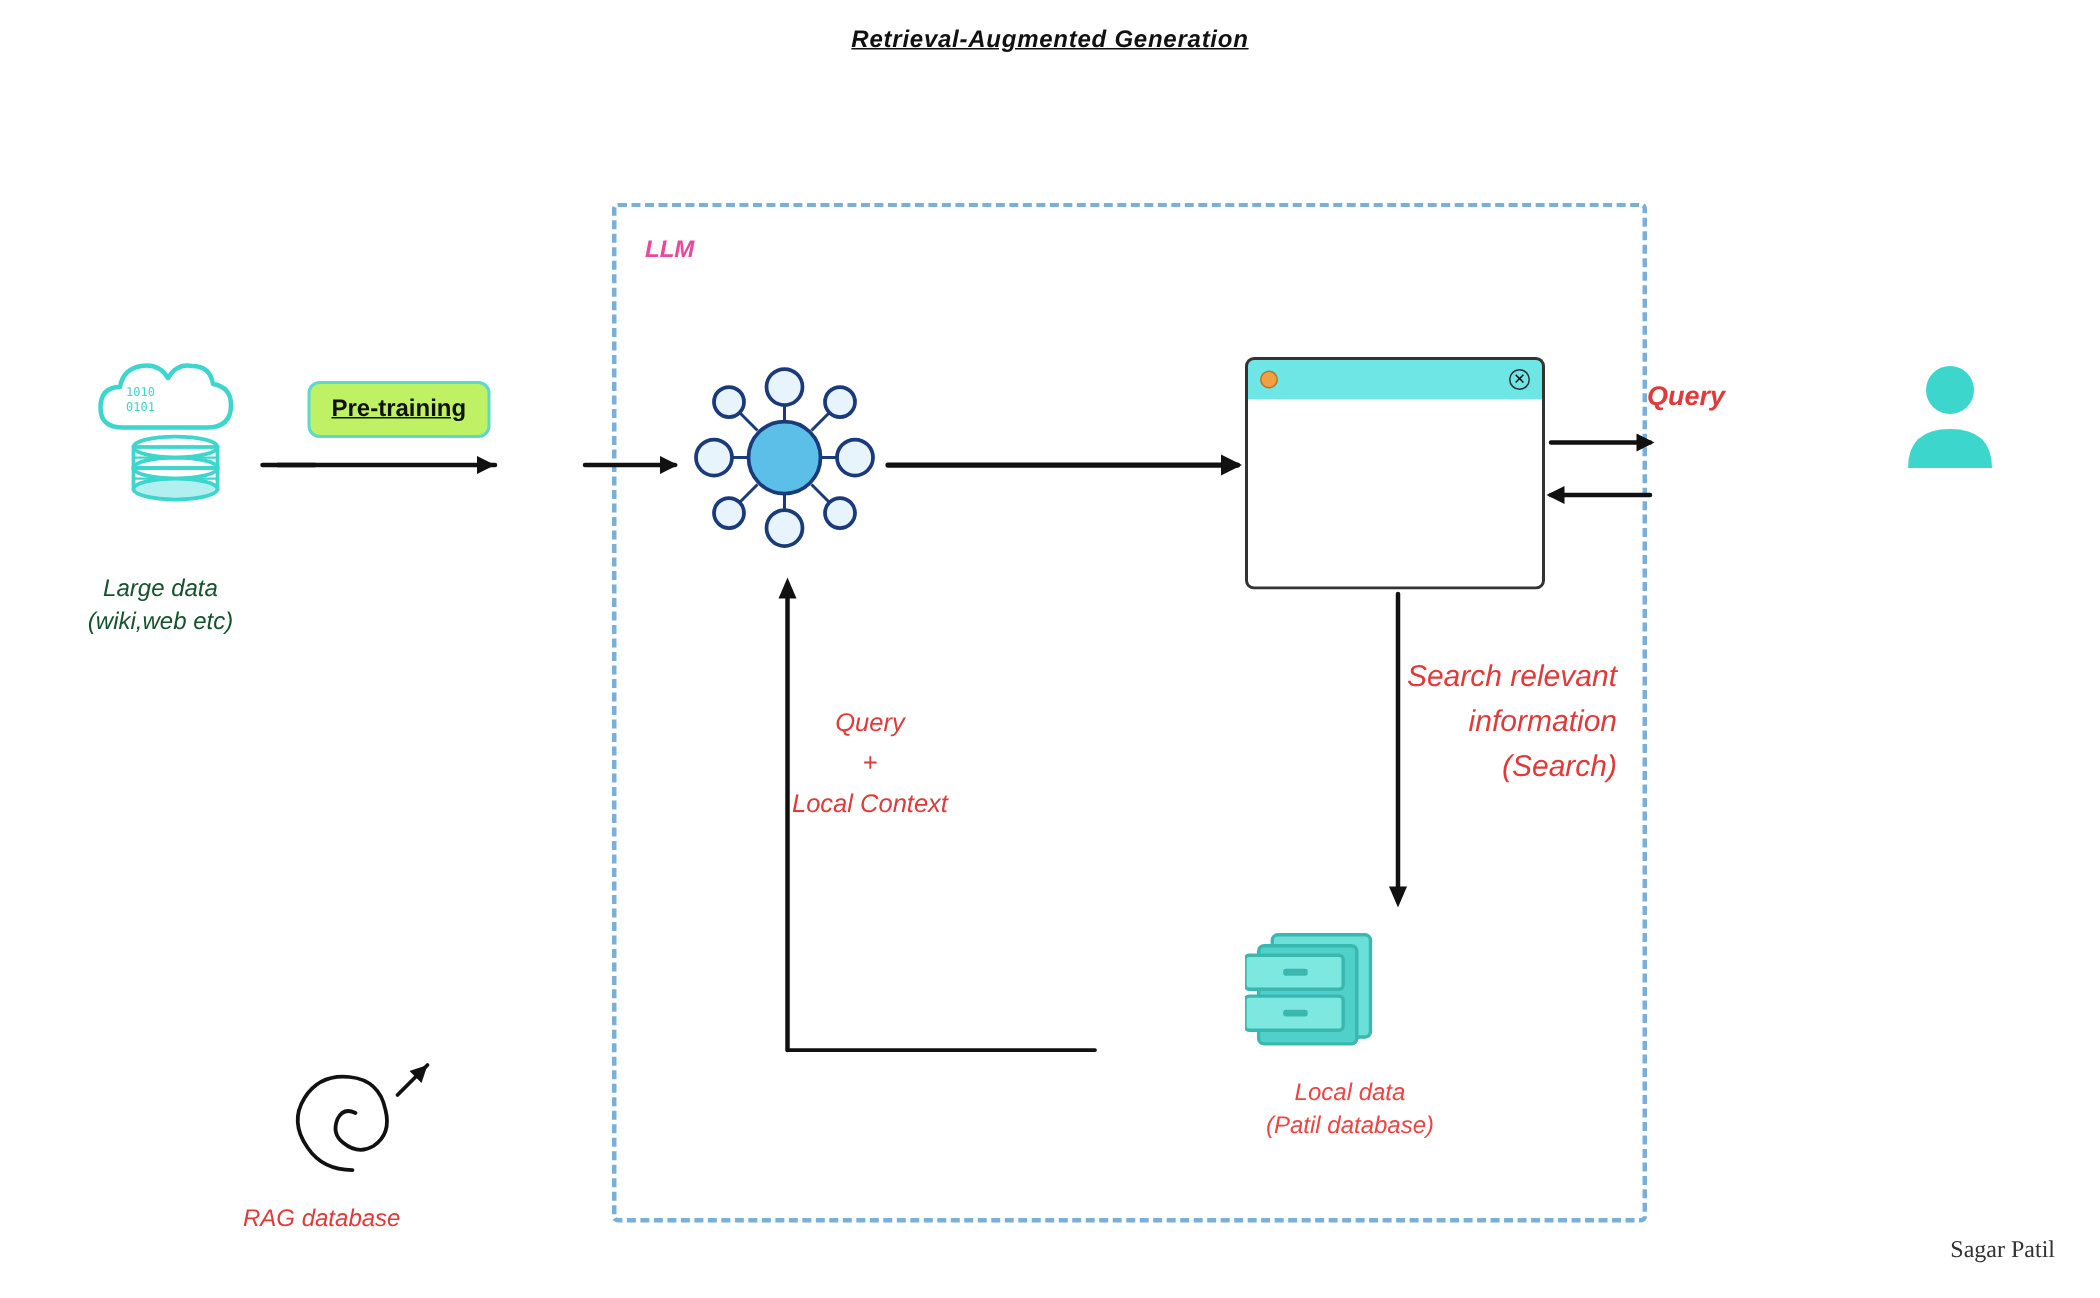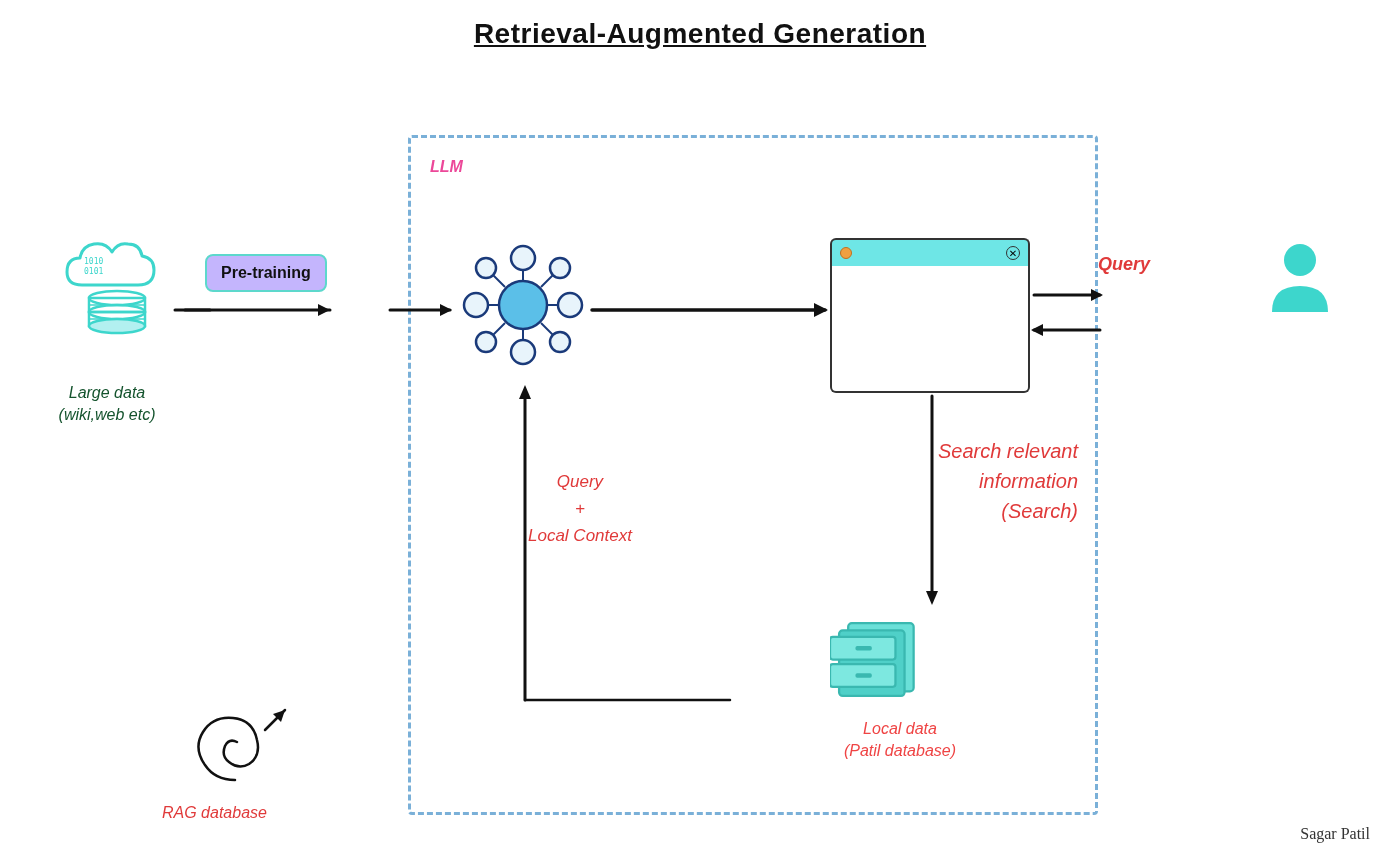--- a/index.html
+++ b/index.html
@@ -8,26 +8,27 @@
       font-family: 'Segoe UI', Arial, sans-serif;
       width: 1400px;
       height: 865px;
       overflow: hidden;
       position: relative;
     }
 
     .page-title {
       text-align: center;
       padding-top: 18px;
-      font-size: 28px;
+      font-size: 16px;
       font-weight: 700;
       text-decoration: underline;
       font-family: 'Segoe UI', cursive, sans-serif;
       letter-spacing: 0.5px;
       color: #111;
+      font-style: italic;
     }
 
     
     .llm-box {
       position: absolute;
       left: 408px;
       top: 135px;
       width: 690px;
       height: 680px;
       border: 3px dashed #7ab0d8;
@@ -67,28 +68,29 @@
       position: absolute;
       left: 458px;
       top: 240px;
     }
 
     
     .pretraining-box {
       position: absolute;
       left: 205px;
       top: 254px;
-      background: #c4b5fd;
+      background: #bef264;
       border: 2px solid #5dd8cc;
       border-radius: 8px;
       padding: 8px 14px;
       font-size: 16px;
       font-weight: 700;
       color: #111;
       white-space: nowrap;
+      text-decoration: underline;
     }
 
     
     .window-box {
       position: absolute;
       left: 830px;
       top: 238px;
       width: 200px;
       height: 155px;
     }

